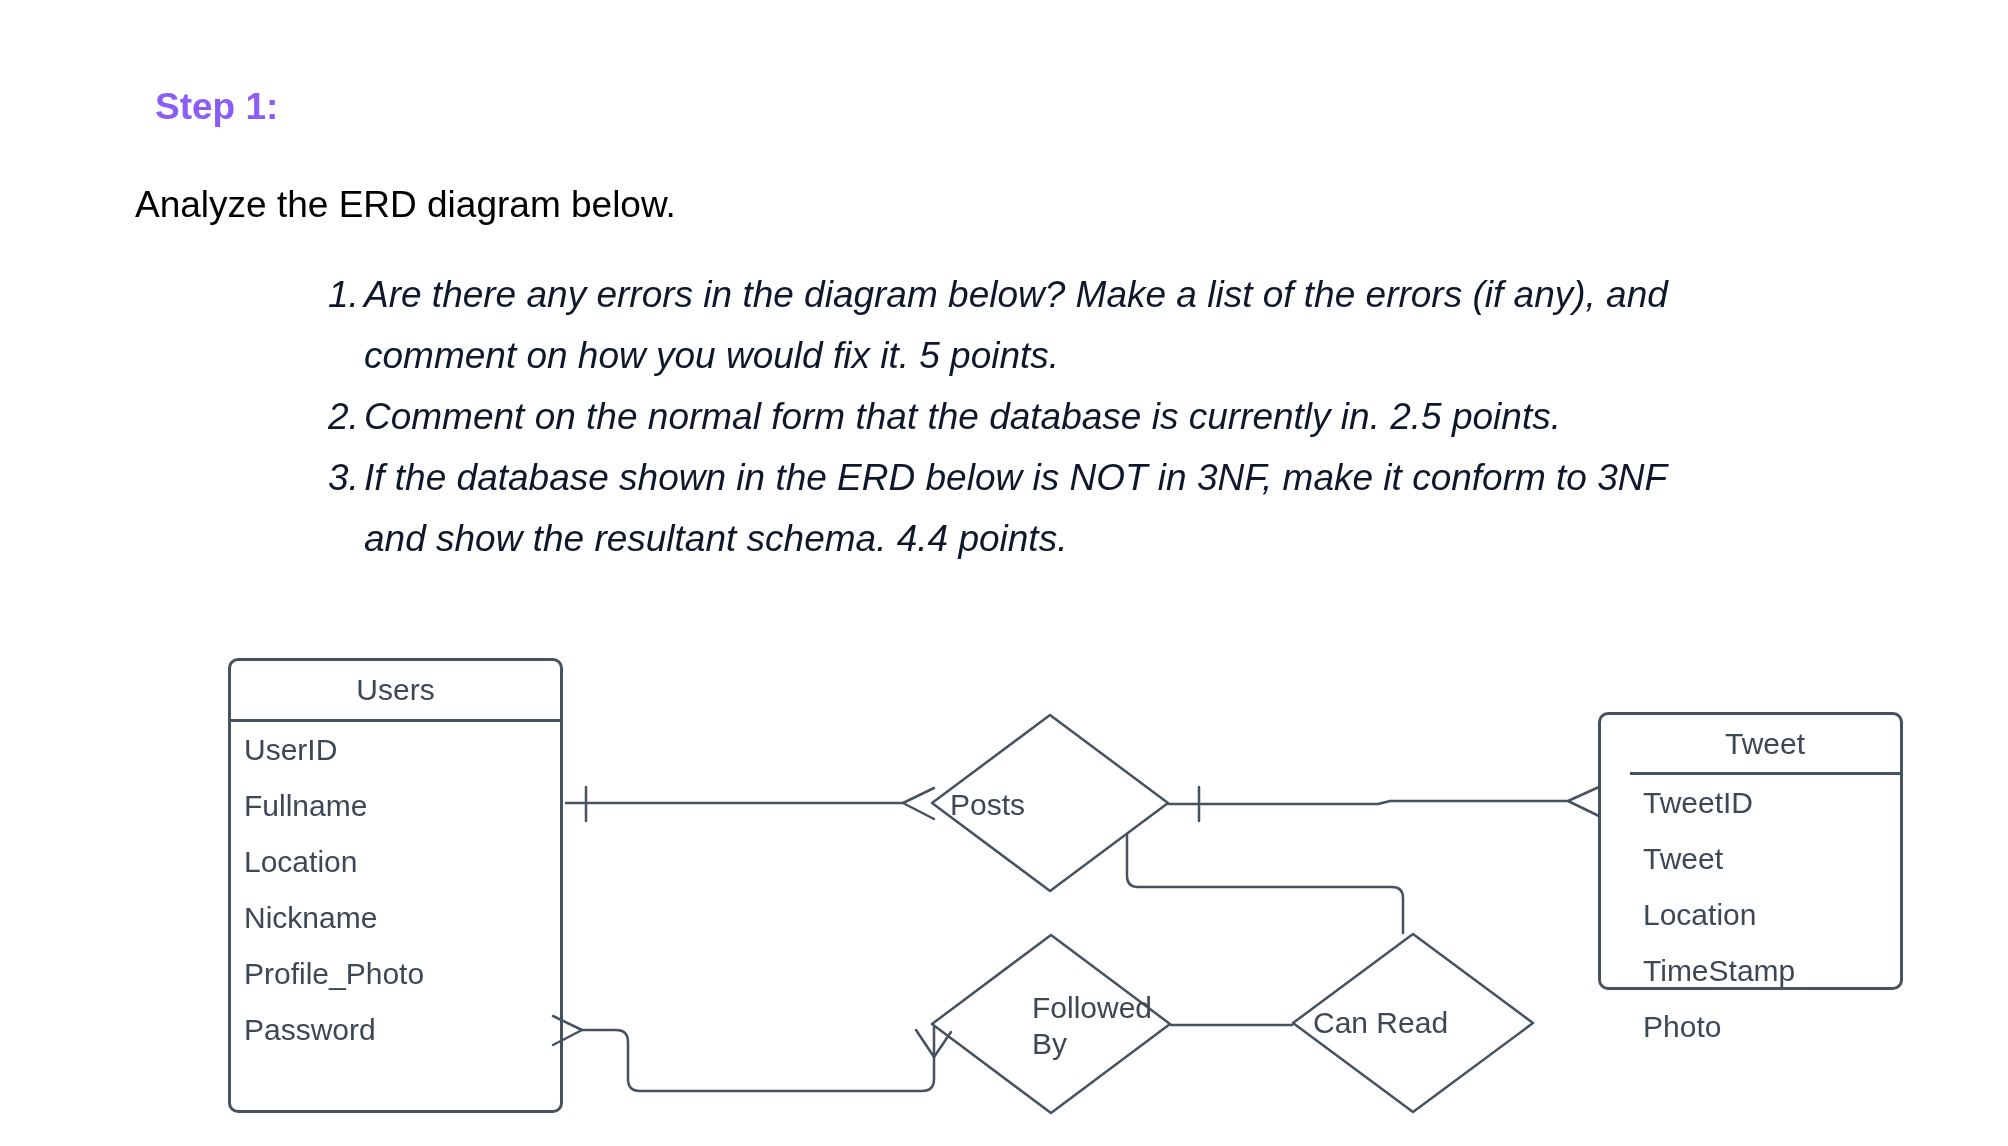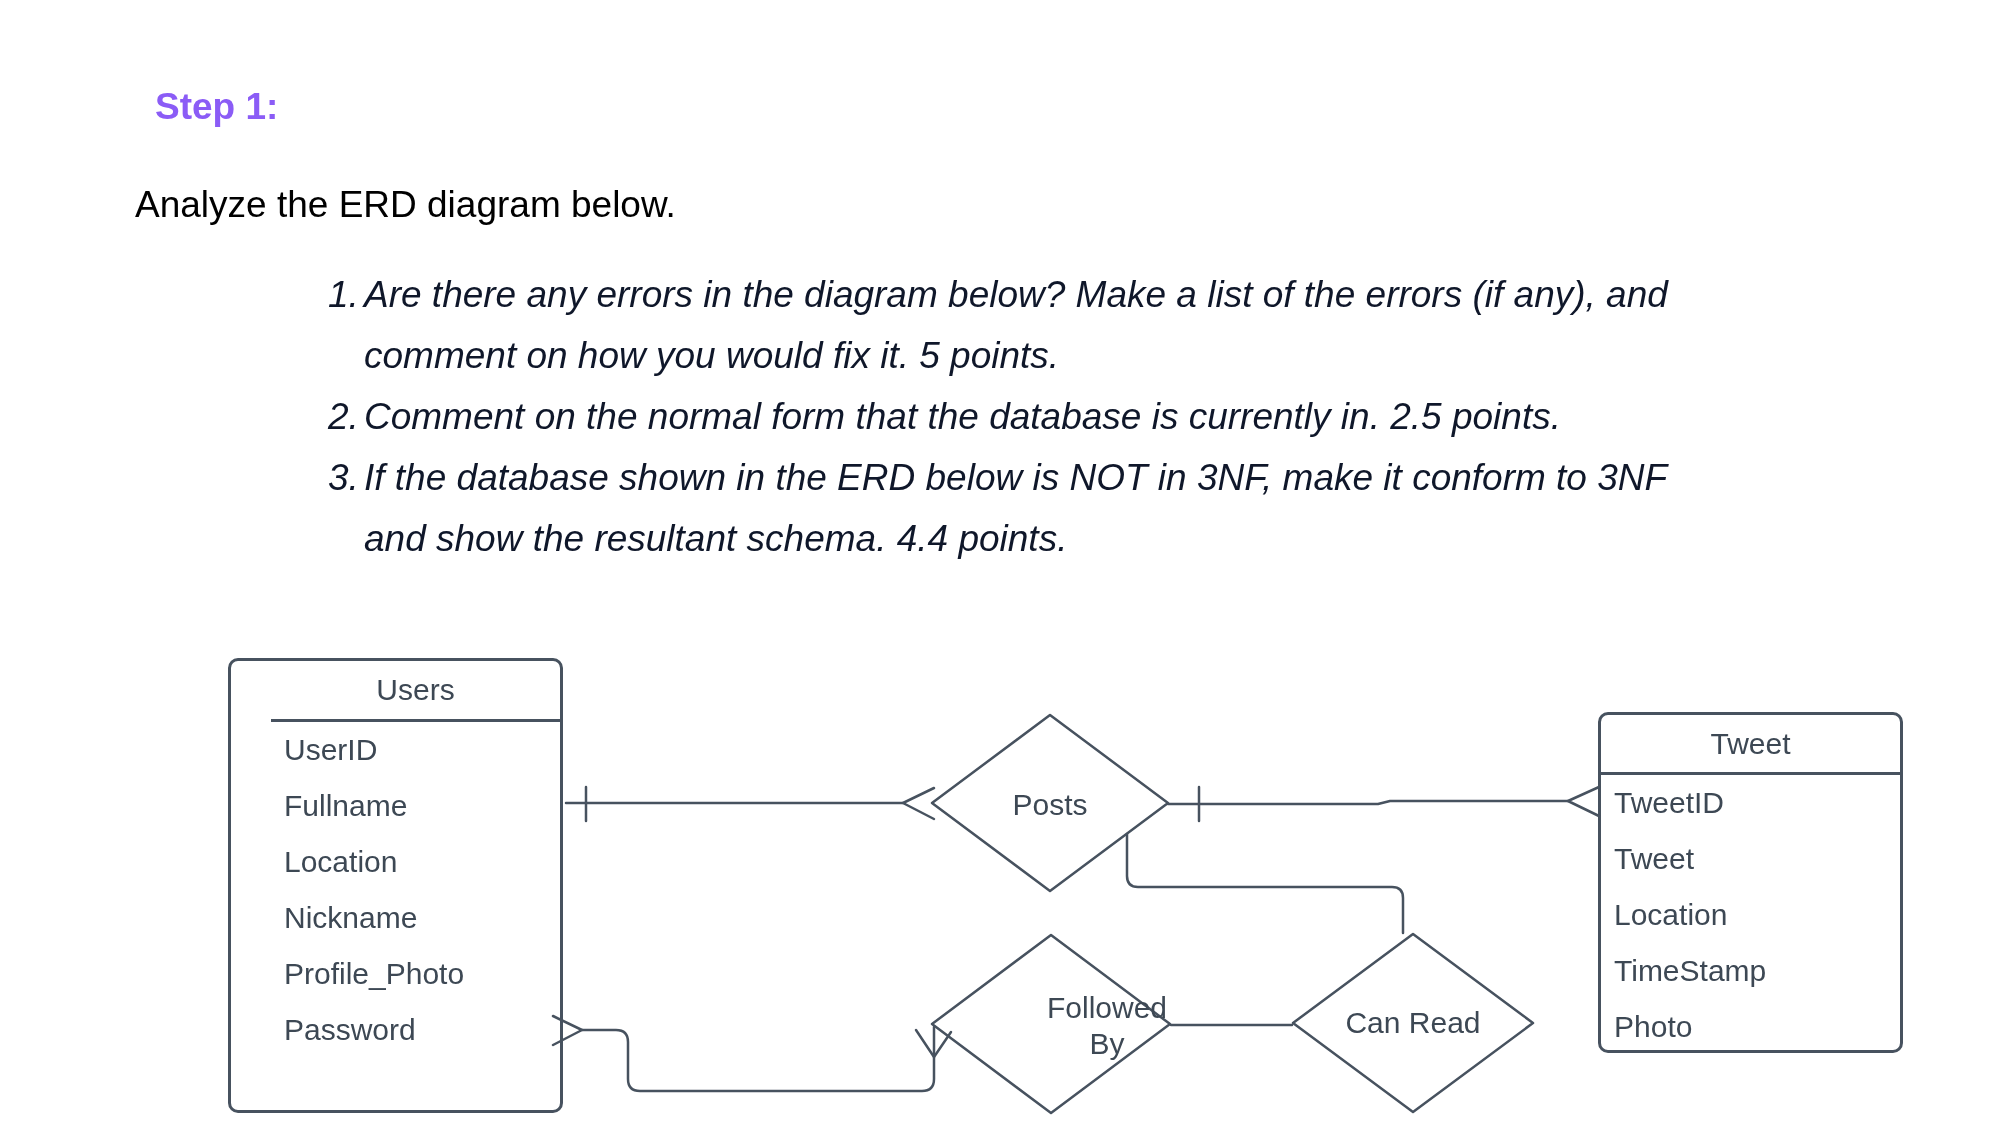--- a/index.html
+++ b/index.html
@@ -48,32 +48,31 @@
   }
   .entity-title {
     display: flex; align-items: center; justify-content: center;
     border-bottom: 3px solid var(--line);
     width: 100%;
   }
   .attr-row {
     padding-left: 13px;
     display: flex; align-items: center;
   }
-  #users-entity { left: 228px; top: 658px; width: 335px; height: 455px; padding-left: 40px; }
+  #users-entity { left: 228px; top: 658px; width: 335px; height: 455px; }
   #users-entity .entity-title { height: 61px; }
   #users-entity .attr-row { height: 56px; }
-  #tweet-entity { left: 1598px; top: 712px; width: 305px; height: 341px; }
+  #tweet-entity { left: 1598px; top: 712px; width: 305px; height: 278px; padding-left: 29px; }
   #tweet-entity .entity-title { height: 60px; }
   #tweet-entity .attr-row { height: 56px; }
 
   
   .dlabel {
     color: var(--text);
     font-size: 30px;
-    text-align: center;
     line-height: 36px;
   }
   #posts-label    { left: 950px;  top: 785px;  width: 200px; line-height: 40px; }
   #followedby-label { left: 1032px; top: 990px; width: 150px; }
   #canread-label  { left: 1313px; top: 1003px; width: 200px; line-height: 40px; }
 
   
   #erd-svg { left: 0; top: 0; pointer-events: none; }
   .stroke { stroke: var(--line); stroke-width: 2.5px; fill: none;
             stroke-linecap: round; stroke-linejoin: round; }

